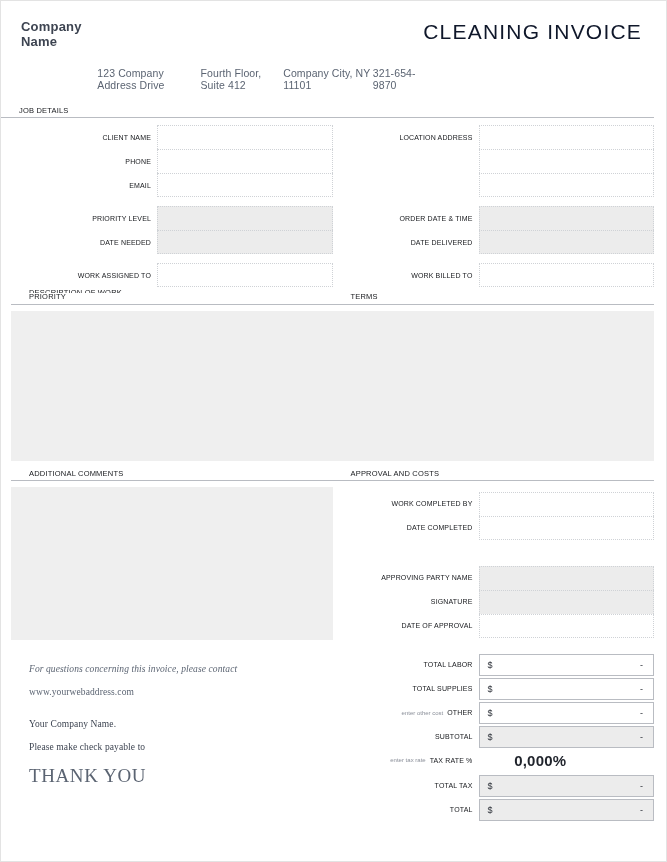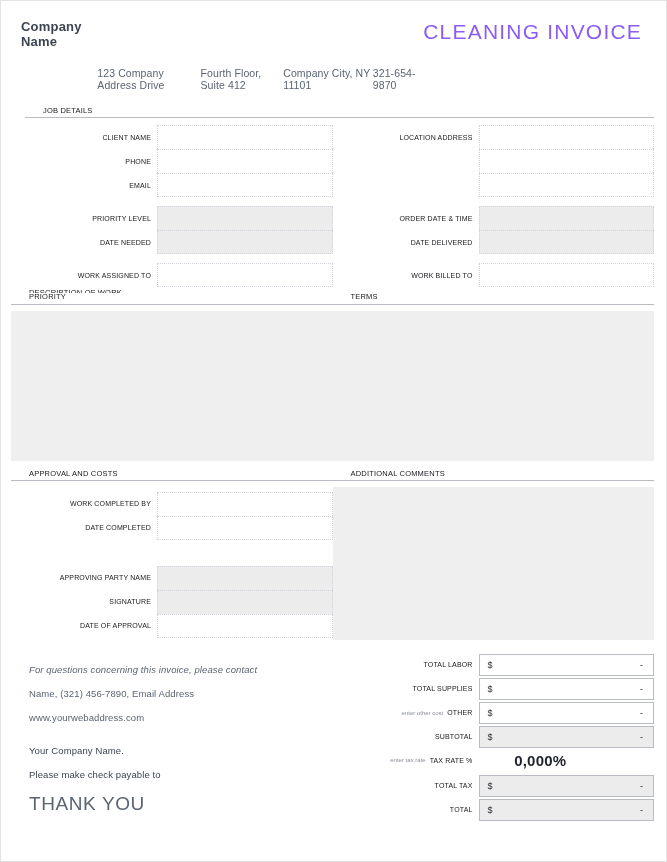--- a/index.html
+++ b/index.html
@@ -38,21 +38,21 @@
   }
   .company-line {
     font-size: 10.5px;
     color: #5b6472;
     margin-bottom: 11px;
     letter-spacing: .1px;
     margin-top: 48px;
   }
   .doc-title {
     font-size: 21px;
-    color: #8b5cf6;
+    color: #0f172a;
     letter-spacing: 1.2px;
     font-weight: normal;
     white-space: nowrap;
     margin-top: 1px;
   }
 
   
   .sec-head {
     font-size: 7.5px;
     color: #16181c;
@@ -104,21 +104,21 @@
 
   
   .bigbox {
     margin-top: 6px;
     height: 130px;
     background: #efefef;
   }
   .bigbox.tall { height: 150px; }
 
   
-  .contact { padding: 0 0 0 18px; margin-top: 14px; }
+  .contact { padding: 0 0 0 18px; margin-top: 14px; font-family: Liberation Serif, serif; }
   .contact-line {
     font-size: 9.5px;
     color: #5b6472;
     font-style: italic;
     margin-bottom: 13px;
     letter-spacing: .1px;
   }
   .contact-line.plain { font-style: normal; }
   .pay-block { margin-top: 22px; }
   .pay-line {
@@ -191,21 +191,21 @@
     <div class="company-block">
       <div class="company-name">Company Name</div>
       <div class="company-line">123 Company Address Drive</div>
       <div class="company-line">Fourth Floor, Suite 412</div>
       <div class="company-line">Company City, NY  11101</div>
       <div class="company-line">321-654-9870</div>
     </div>
     <div class="doc-title">CLEANING INVOICE</div>
   </div>
 
-  <div style="padding:0 12px 0 24px; margin-top:4px;">
+  <div style="padding:0 12px 0 0; margin-top:4px;">
     <div class="sec-head">JOB DETAILS</div>
   </div>
 
   <div class="cols">
     <div class="col">
       <div class="fieldgrid">
         <div class="grp">
           <div class="frow">
             <div class="flabel">CLIENT NAME</div>
             <div class="fbox"></div>
@@ -286,20 +286,24 @@
       <div class="sec-head two-line">
         <span class="clipped"></span>
         <span>TERMS</span>
       </div>
       <div class="bigbox tall"></div>
     </div>
   </div>
 
   <div class="cols" style="margin-top:8px;">
     <div class="col">
+      <div class="sec-head">ADDITIONAL COMMENTS</div>
+      <div class="bigbox" style="height:153px;"></div>
+    </div>
+    <div class="col">
       <div class="sec-head">APPROVAL AND COSTS</div>
       <div class="fieldgrid" style="margin-top:11px;">
         <div class="grp">
           <div class="frow">
             <div class="flabel">WORK COMPLETED BY</div>
             <div class="fbox"></div>
           </div>
           <div class="frow">
             <div class="flabel">DATE COMPLETED</div>
             <div class="fbox last"></div>
@@ -314,31 +318,26 @@
             <div class="flabel">SIGNATURE</div>
             <div class="fbox shaded"></div>
           </div>
           <div class="frow">
             <div class="flabel">DATE OF APPROVAL</div>
             <div class="fbox last"></div>
           </div>
         </div>
       </div>
     </div>
-    <div class="col">
-      <div class="sec-head">ADDITIONAL COMMENTS</div>
-      <div class="bigbox" style="height:153px;"></div>
-    </div>
   </div>
 
   <div class="cols" style="margin-top:10px;">
     <div class="col">
       <div class="contact">
         <div class="contact-line">For questions concerning this invoice, please contact</div>
-        <div class="contact-line plain">Name, (321) 456-7890, Email Address</div>
         <div class="contact-line plain">www.yourwebaddress.com</div>
         <div class="pay-block">
           <div class="pay-line">Your Company Name.</div>
           <div class="pay-line">Please make check payable to</div>
           <div class="thankyou">THANK YOU</div>
         </div>
       </div>
     </div>
 
     <div class="col">

